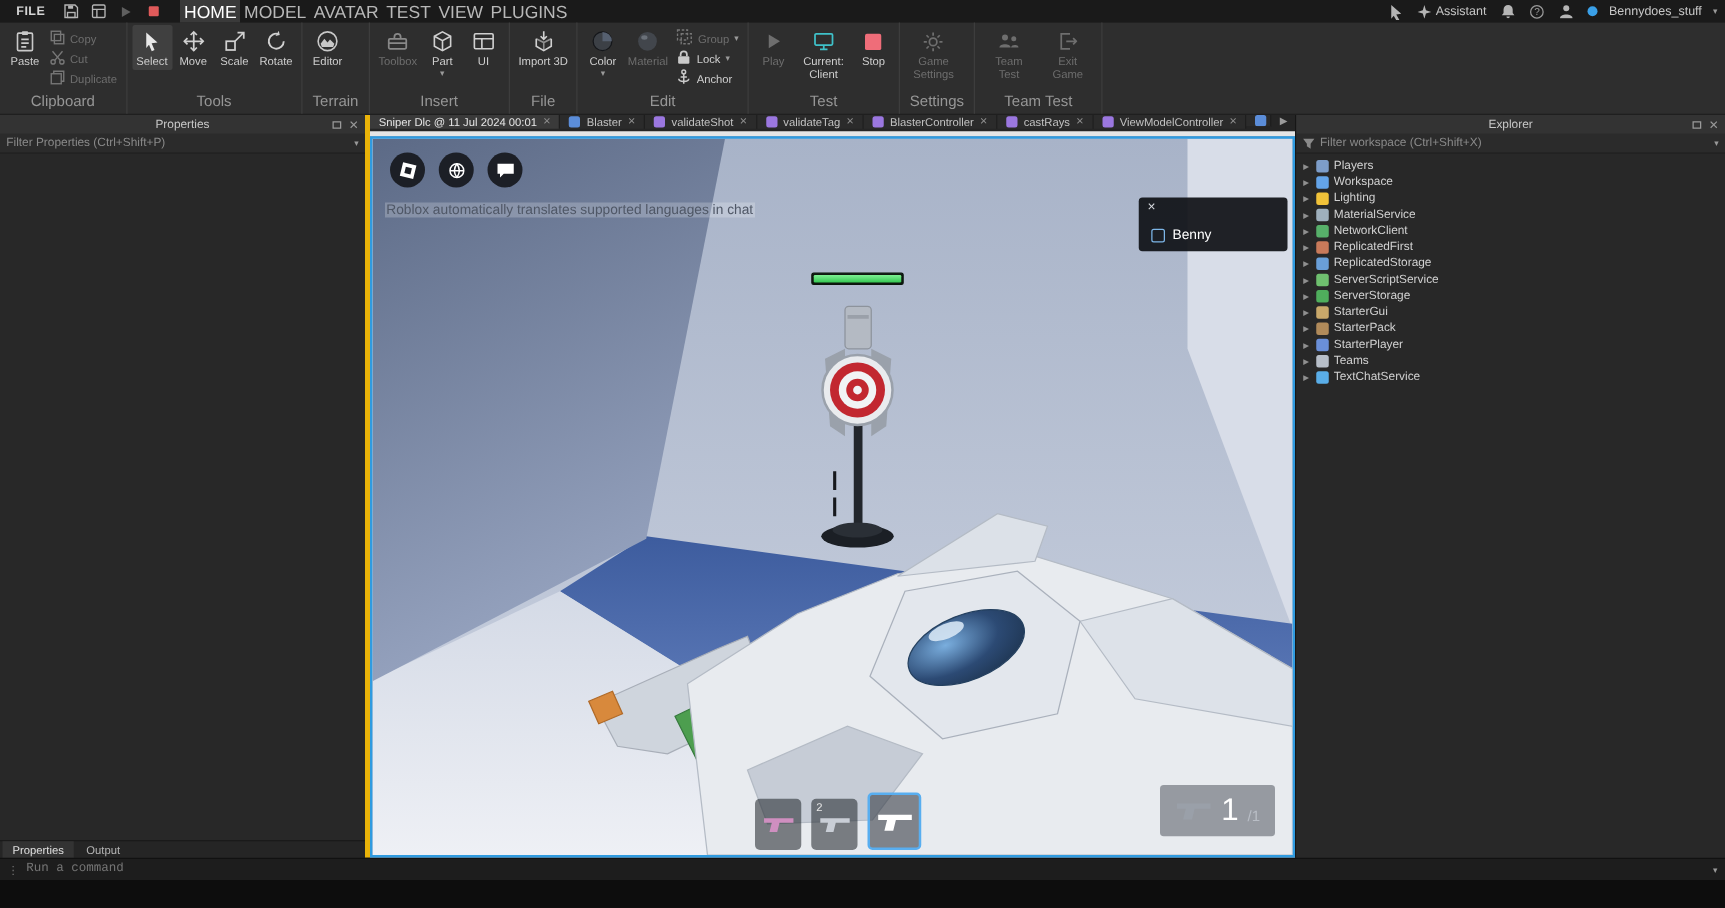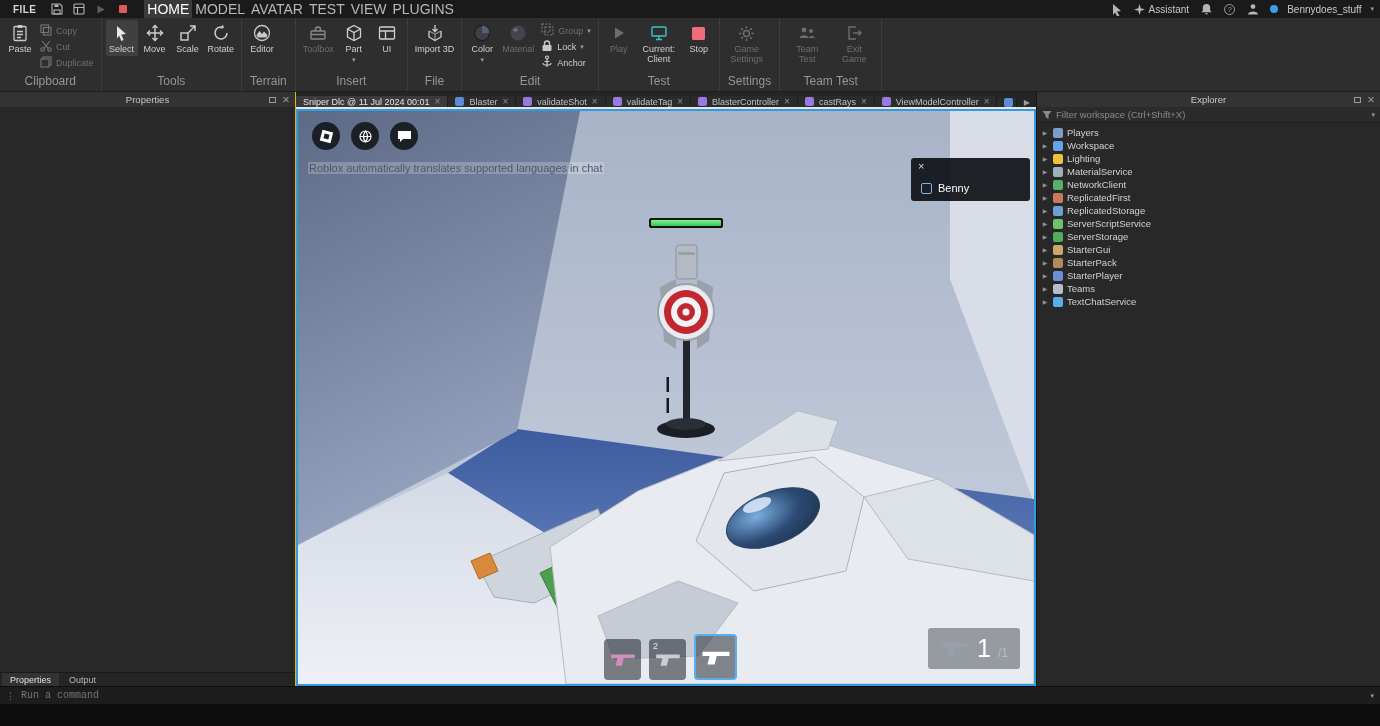--- a/index.html
+++ b/index.html
@@ -29,36 +29,36 @@
 .rbtn.active{background:#404040}
 .dim{color:#6e6e6e !important}
 .rcol{display:flex;flex-direction:column;gap:1px;padding-top:3px}
 .rsmall{display:flex;align-items:center;gap:4px;font-size:9px;color:#cfcfcf;height:15px;padding:0 3px}
 .mode-row{display:flex;align-items:center;gap:4px;font-size:9px;height:15px;padding:0 3px;color:#cfcfcf}
 .mode-select{background:#262626;border:1px solid #1a1a1a;padding:0 4px;height:13px;display:flex;align-items:center;gap:8px;color:#cfcfcf}
 .chk{width:9px;height:9px;border:1px solid #8a8a8a;background:#222;border-radius:1px;flex:none}
 
 
 .main{display:flex;height:594px}
-.panel-left{width:296px;display:flex;flex-direction:column;background:#272727;border-right:1px solid #eab308}
+.panel-left{width:296px;display:flex;flex-direction:column;background:#272727;border-right:4px solid #eab308}
 .panel-right{width:344px;display:flex;flex-direction:column;background:#272727;border-left:1px solid #161616}
 .center-col{width:740px;display:flex;flex-direction:column}
 .phead{height:15px;background:#333;display:flex;align-items:center;justify-content:center;font-size:9.5px;color:#c8c8c8;position:relative}
 .phead-icons{position:absolute;right:5px;display:flex;gap:6px;align-items:center;color:#9a9a9a}
 .float-ico{width:7px;height:6px;border:1px solid #9a9a9a}
 .pfilter{height:16px;background:#2b2b2b;border-bottom:1px solid #1f1f1f;display:flex;align-items:center;padding:0 5px;gap:4px}
 .pfilter input{flex:1;background:transparent;border:none;outline:none;color:#bbb;font-size:9.5px;font-family:"Liberation Sans",sans-serif}
 .pfilter input::placeholder{color:#8a8a8a}
 .pcontent{flex:1;background:#282828}
 .dock-tabs{height:14px;background:#252525;border-top:1px solid #1a1a1a;display:flex;align-items:stretch;padding-left:2px;gap:2px}
 .dock-tab{padding:0 8px;display:flex;align-items:center;font-size:9px;color:#b5b5b5}
 .dock-tab.active{background:#333;color:#e0e0e0}
 
 
-.tabbar{height:17px;background:#252525;display:flex;align-items:flex-end;border-bottom:2px solid #e5e5e5}
+.tabbar{height:17px;background:#252525;display:flex;align-items:flex-start;border-bottom:4px solid #e5e5e5}
 .stab{display:flex;align-items:center;gap:5px;padding:0 7px;font-size:9px;color:#c2c2c2;background:#2b2b2b;border-right:1px solid #1e1e1e;white-space:nowrap}
 .stab.active{background:#3a3a3a;color:#e6e6e6}
 .stab .close{color:#8f8f8f;font-size:10px}
 .sicon{width:9px;height:9px;border-radius:2px;flex:none}
 .stab.partial{width:20px;overflow:hidden}
 .tab-overflow{margin-left:auto;display:flex;align-items:center;padding:0 6px;color:#9a9a9a;font-size:8px}
 
 
 .tree{padding-top:3px}
 .tree-row{display:flex;align-items:center;height:13px;padding-left:4px;gap:4px}
@@ -436,20 +436,24 @@
 <div class="main">
 
   <div class="panel-left">
     <div class="phead">
       <span>Properties</span>
       <span class="phead-icons">
           <span class="float-ico"></span>
           <span>✕</span>
         </span>
     </div>
+    <div class="pfilter">
+      <input placeholder="Filter Properties (Ctrl+Shift+P)" style="">
+      <span class="caret">▾</span>
+    </div>
     <div class="pcontent"></div>
     <div class="dock-tabs">
       <span class="dock-tab active">Properties</span>
       <span class="dock-tab">Output</span>
     </div>
   </div>
 
   <div class="center-col">
     <div class="tabbar">
       <span class="stab active">

